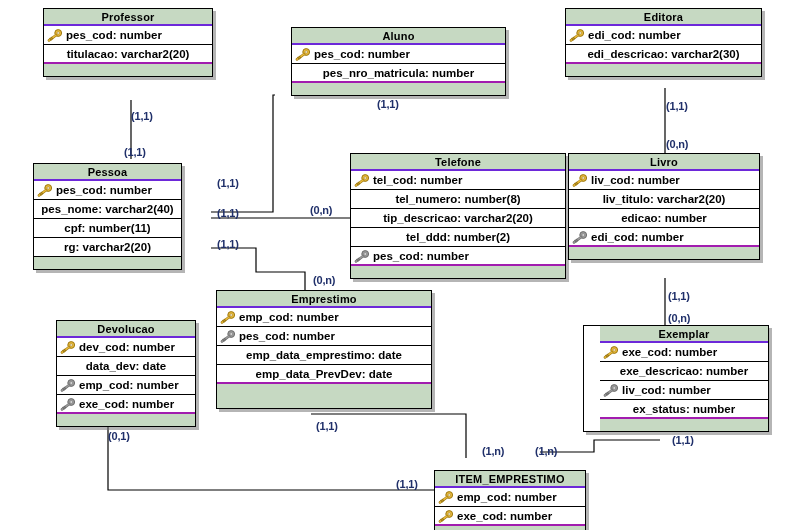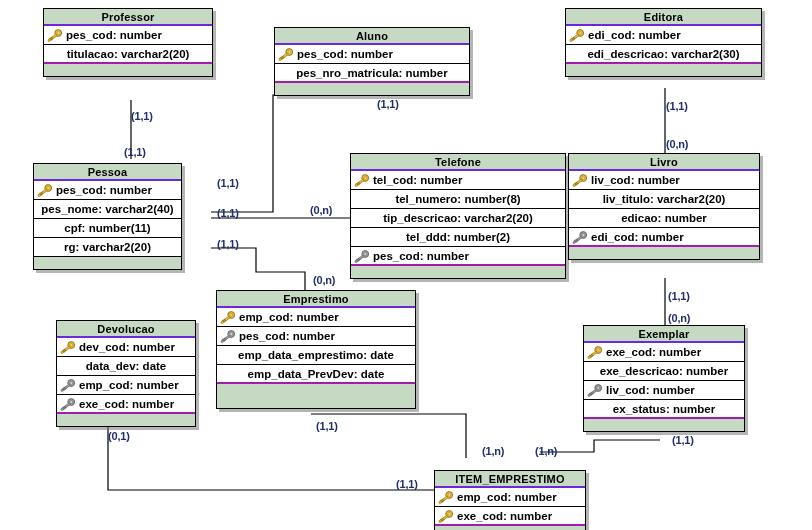--- a/index.html
+++ b/index.html
@@ -85,21 +85,21 @@
       <div class="erow"><span class="keyicon"><svg viewBox="0 0 16 13" width="16" height="13">
             <circle cx="11.2" cy="4.0" r="3.4" fill="#e8b93a" stroke="#9c7812" stroke-width="1"></circle>
             <circle cx="11.2" cy="4.0" r="1.2" fill="#ffffff" stroke="#9c7812" stroke-width=".6"></circle>
             <path d="M9.0 6.2 L2.0 11.4" stroke="#9c7812" stroke-width="2.6" stroke-linecap="round"></path>
             <path d="M9.0 6.2 L2.0 11.4" stroke="#e8b93a" stroke-width="1.5" stroke-linecap="round"></path>
             <path d="M4.3 8.4 L5.6 9.7 M2.9 9.5 L4.2 10.8" stroke="#9c7812" stroke-width="1.3" stroke-linecap="round"></path>
           </svg></span><span>pes_cod: number</span></div>
       <div class="erow center last"><span>titulacao: varchar2(20)</span></div>
       <div class="efoot" style="height: 12px;"></div>
     </div>
-    <div class="entity" style="left: 274px; top: 27px; width: 196px;">
+    <div class="entity" style="left: 291px; top: 27px; width: 215px;">
       <div class="ehead">Aluno</div>
       <div class="erow"><span class="keyicon"><svg viewBox="0 0 16 13" width="16" height="13">
             <circle cx="11.2" cy="4.0" r="3.4" fill="#e8b93a" stroke="#9c7812" stroke-width="1"></circle>
             <circle cx="11.2" cy="4.0" r="1.2" fill="#ffffff" stroke="#9c7812" stroke-width=".6"></circle>
             <path d="M9.0 6.2 L2.0 11.4" stroke="#9c7812" stroke-width="2.6" stroke-linecap="round"></path>
             <path d="M9.0 6.2 L2.0 11.4" stroke="#e8b93a" stroke-width="1.5" stroke-linecap="round"></path>
             <path d="M4.3 8.4 L5.6 9.7 M2.9 9.5 L4.2 10.8" stroke="#9c7812" stroke-width="1.3" stroke-linecap="round"></path>
           </svg></span><span>pes_cod: number</span></div>
       <div class="erow center last"><span>pes_nro_matricula: number</span></div>
       <div class="efoot" style="height: 12px;"></div>
@@ -164,21 +164,21 @@
       <div class="erow center"><span>edicao: number</span></div>
       <div class="erow last"><span class="keyicon"><svg viewBox="0 0 16 13" width="16" height="13">
             <circle cx="11.2" cy="4.0" r="3.4" fill="#9a9a9a" stroke="#6d6d6d" stroke-width="1"></circle>
             <circle cx="11.2" cy="4.0" r="1.2" fill="#ffffff" stroke="#6d6d6d" stroke-width=".6"></circle>
             <path d="M9.0 6.2 L2.0 11.4" stroke="#6d6d6d" stroke-width="2.6" stroke-linecap="round"></path>
             <path d="M9.0 6.2 L2.0 11.4" stroke="#9a9a9a" stroke-width="1.5" stroke-linecap="round"></path>
             <path d="M4.3 8.4 L5.6 9.7 M2.9 9.5 L4.2 10.8" stroke="#6d6d6d" stroke-width="1.3" stroke-linecap="round"></path>
           </svg></span><span>edi_cod: number</span></div>
       <div class="efoot" style="height: 12px;"></div>
     </div>
-    <div class="entity" style="left: 216px; top: 290px; width: 200px;">
+    <div class="entity" style="left: 216px; top: 290px; width: 216px;">
       <div class="ehead">Emprestimo</div>
       <div class="erow"><span class="keyicon"><svg viewBox="0 0 16 13" width="16" height="13">
             <circle cx="11.2" cy="4.0" r="3.4" fill="#e8b93a" stroke="#9c7812" stroke-width="1"></circle>
             <circle cx="11.2" cy="4.0" r="1.2" fill="#ffffff" stroke="#9c7812" stroke-width=".6"></circle>
             <path d="M9.0 6.2 L2.0 11.4" stroke="#9c7812" stroke-width="2.6" stroke-linecap="round"></path>
             <path d="M9.0 6.2 L2.0 11.4" stroke="#e8b93a" stroke-width="1.5" stroke-linecap="round"></path>
             <path d="M4.3 8.4 L5.6 9.7 M2.9 9.5 L4.2 10.8" stroke="#9c7812" stroke-width="1.3" stroke-linecap="round"></path>
           </svg></span><span>emp_cod: number</span></div>
       <div class="erow"><span class="keyicon"><svg viewBox="0 0 16 13" width="16" height="13">
             <circle cx="11.2" cy="4.0" r="3.4" fill="#9a9a9a" stroke="#6d6d6d" stroke-width="1"></circle>
@@ -210,21 +210,21 @@
           </svg></span><span>emp_cod: number</span></div>
       <div class="erow last"><span class="keyicon"><svg viewBox="0 0 16 13" width="16" height="13">
             <circle cx="11.2" cy="4.0" r="3.4" fill="#9a9a9a" stroke="#6d6d6d" stroke-width="1"></circle>
             <circle cx="11.2" cy="4.0" r="1.2" fill="#ffffff" stroke="#6d6d6d" stroke-width=".6"></circle>
             <path d="M9.0 6.2 L2.0 11.4" stroke="#6d6d6d" stroke-width="2.6" stroke-linecap="round"></path>
             <path d="M9.0 6.2 L2.0 11.4" stroke="#9a9a9a" stroke-width="1.5" stroke-linecap="round"></path>
             <path d="M4.3 8.4 L5.6 9.7 M2.9 9.5 L4.2 10.8" stroke="#6d6d6d" stroke-width="1.3" stroke-linecap="round"></path>
           </svg></span><span>exe_cod: number</span></div>
       <div class="efoot" style="height: 12px;"></div>
     </div>
-    <div class="entity" style="left: 583px; top: 325px; width: 162px;">
+    <div class="entity" style="left: 583px; top: 325px; width: 186px; padding-left: 16px;">
       <div class="ehead">Exemplar</div>
       <div class="erow"><span class="keyicon"><svg viewBox="0 0 16 13" width="16" height="13">
             <circle cx="11.2" cy="4.0" r="3.4" fill="#e8b93a" stroke="#9c7812" stroke-width="1"></circle>
             <circle cx="11.2" cy="4.0" r="1.2" fill="#ffffff" stroke="#9c7812" stroke-width=".6"></circle>
             <path d="M9.0 6.2 L2.0 11.4" stroke="#9c7812" stroke-width="2.6" stroke-linecap="round"></path>
             <path d="M9.0 6.2 L2.0 11.4" stroke="#e8b93a" stroke-width="1.5" stroke-linecap="round"></path>
             <path d="M4.3 8.4 L5.6 9.7 M2.9 9.5 L4.2 10.8" stroke="#9c7812" stroke-width="1.3" stroke-linecap="round"></path>
           </svg></span><span>exe_cod: number</span></div>
       <div class="erow center"><span>exe_descricao: number</span></div>
       <div class="erow"><span class="keyicon"><svg viewBox="0 0 16 13" width="16" height="13">

